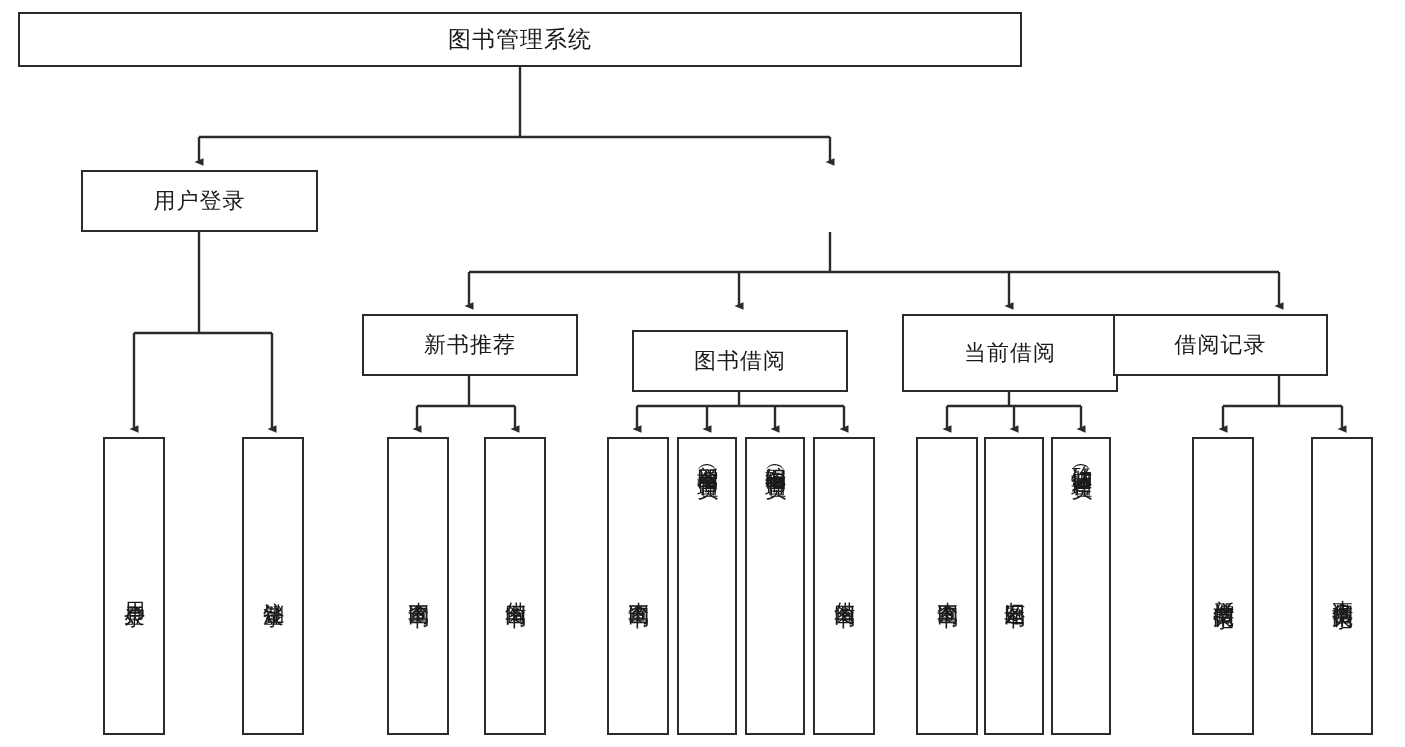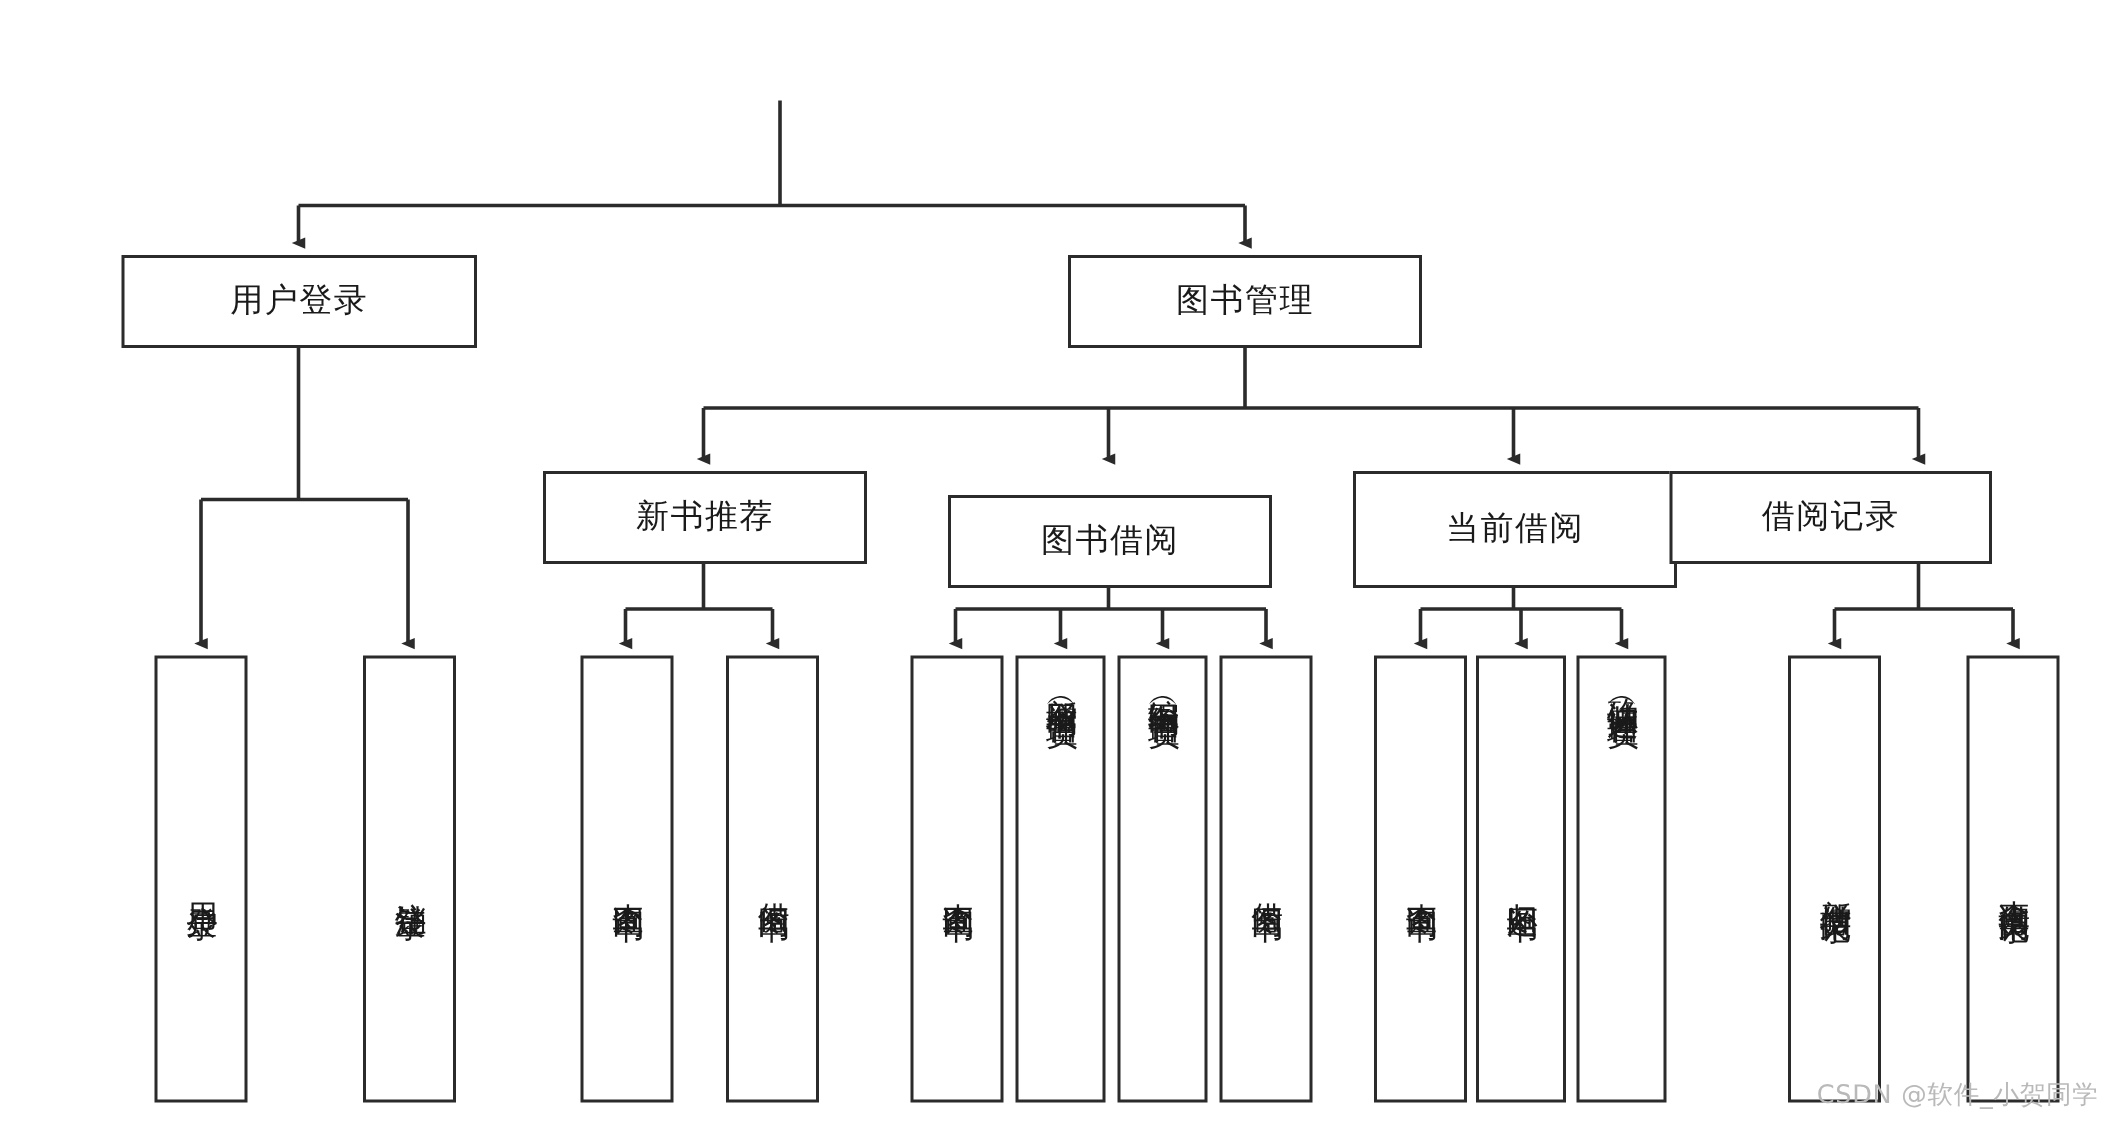--- a/index.html
+++ b/index.html
@@ -121,23 +121,23 @@
       <path d="M1014,406 L1014,429" marker-end="url(#arrow)"></path>
       <path d="M1081,406 L1081,429" marker-end="url(#arrow)"></path>
 
       <path d="M1279,376 L1279,406"></path>
       <path d="M1223,406 L1342,406"></path>
       <path d="M1223,406 L1223,429" marker-end="url(#arrow)"></path>
       <path d="M1342,406 L1342,429" marker-end="url(#arrow)"></path>
     </g>
   </svg>
 
+  <div class="node h root" style="left: 18px; top: 12px; width: 1004px; height: 55px;">图书管理系统</div>
 
   <div class="node h" style="left: 81px; top: 170px; width: 237px; height: 62px;">用户登录</div>
-  <div class="node h" style="left: 712px; top: 170px; width: 236px; height: 62px;">图书管理</div>
 
   <div class="node h" style="left: 362px; top: 314px; width: 216px; height: 62px;">新书推荐</div>
   <div class="node h" style="left: 632px; top: 330px; width: 216px; height: 62px;">图书借阅</div>
   <div class="node h" style="left: 902px; top: 314px; width: 216px; height: 78px;">当前借阅</div>
   <div class="node h" style="left: 1113px; top: 314px; width: 215px; height: 62px;">借阅记录</div>
 
   <div class="node leaf" style="left: 103px; top: 437px; width: 62px; height: 298px;">
     <span class="leaf-inner">
         <span class="vlabel">用户登录</span>
       </span>
@@ -200,14 +200,13 @@
     <span class="leaf-inner">
         <span class="vlabel">新增借阅记录</span>
       </span>
   </div>
   <div class="node leaf" style="left: 1311px; top: 437px; width: 62px; height: 298px;">
     <span class="leaf-inner">
         <span class="vlabel">查询借阅记录</span>
       </span>
   </div>
 
-  <div class="watermark">CSDN @软件_小贺同学</div>
 </div>
 
 </body></html>

